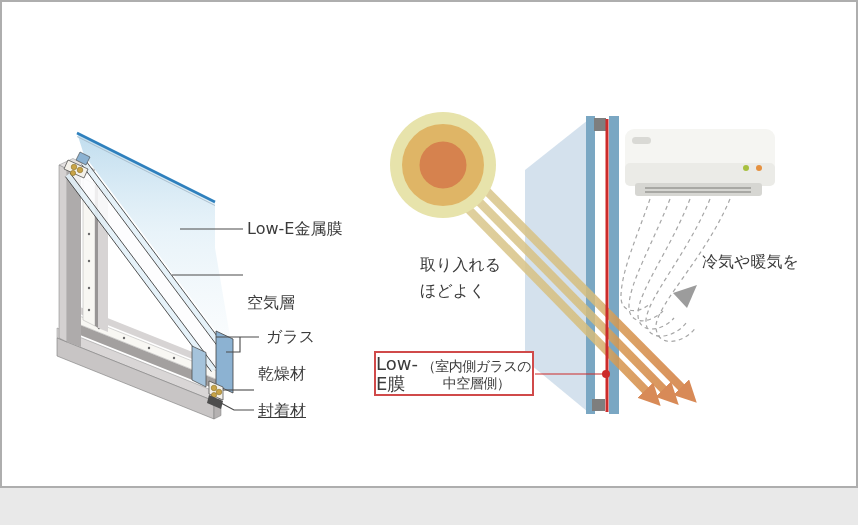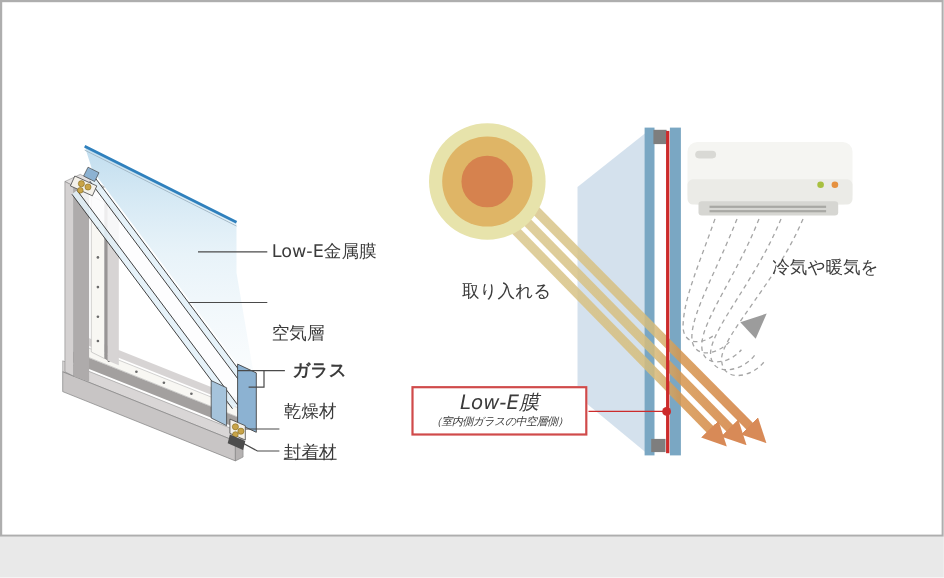--- a/index.html
+++ b/index.html
@@ -7,24 +7,24 @@
     position:relative;width:858px;height:488px;box-sizing:border-box;
     background:#ffffff;border:2px solid #aeaeae;overflow:hidden;
     font-family:"DejaVu Sans","Liberation Sans",sans-serif;color:#3b3b3b;
   }
   .layer{position:absolute;left:0;top:0;width:854px;height:521px;}
   .lbl{position:absolute;font-size:16px;white-space:nowrap;line-height:1.15;color:#3b3b3b;}
   .txtblock{position:absolute;font-size:16px;line-height:26px;white-space:nowrap;color:#3b3b3b;}
   .callout{
     position:absolute;left:372px;top:349px;width:160px;height:45px;box-sizing:border-box;
     border:2px solid #d04a4a;background:#ffffff;
-    display:flex;flex-direction:column;align-items:center;justify-content:center;font-style:italic;
+    display:flex;flex-direction:row;align-items:center;justify-content:center;
   }
   .callout .title{font-size:18px;line-height:1.1;color:#3b3b3b;}
-  .callout .subtitle{font-size:10px;line-height:1.2;margin-top:2px;color:#3b3b3b;letter-spacing:-0.5px;}
+  .callout .subtitle{font-size:14px;line-height:1.2;margin-top:2px;color:#3b3b3b;letter-spacing:-0.5px;text-align:center;}
 </style>
 </head>
 <body>
 
 <div class="canvas">
 
   <svg class="layer" viewBox="0 0 854 521">
     <defs>
       <linearGradient id="sheetGrad" x1="0" y1="140" x2="0" y2="340" gradientUnits="userSpaceOnUse">
         <stop offset="0" stop-color="#bedcee" stop-opacity="0.9"></stop>
@@ -155,29 +155,30 @@
       <path d="M668,197 C650,243 628,280 627,303 C626,324 648,322 661,309"></path>
       <path d="M688,197 C668,248 637,288 636,311 C635,333 660,330 672,316"></path>
       <path d="M708,197 C686,251 646,295 644,318 C643,341 672,337 684,321"></path>
       <path d="M728,197 C704,254 657,300 654,323 C653,347 683,342 694,325"></path>
     </g>
     <polygon points="695,283 671,291 685,306" fill="#9c9c9c"></polygon>
   </svg>
 
   <div class="lbl" style="left:245px;top:218px;">Low-E金属膜</div>
   <div class="lbl" style="left:245px;top:264px;margin-top:28px;">空気層</div>
-  <div class="lbl" style="left:264px;top:326px;font-weight:bold;">ガラス</div>
+  <div class="lbl" style="left:264px;top:326px;">ガラス</div>
   <div class="lbl" style="left:256px;top:363px;">乾燥材</div>
   <div class="lbl" style="left:256px;top:400px;text-decoration:underline;">封着材</div>
 
   <div class="txtblock" style="left:418px;top:250px;">
     <div>取り入れる</div>
+    <div>ほどよく</div>
   </div>
 
-  <div class="txtblock" style="left:700px;top:228px;">
+  <div class="txtblock" style="left:700px;top:247px;">
     <div>冷気や暖気を</div>
   </div>
 
   <div class="callout">
     <div class="title">Low-E膜</div>
     <div class="subtitle">（室内側ガラスの中空層側）</div>
   </div>
 
 </div>
 

